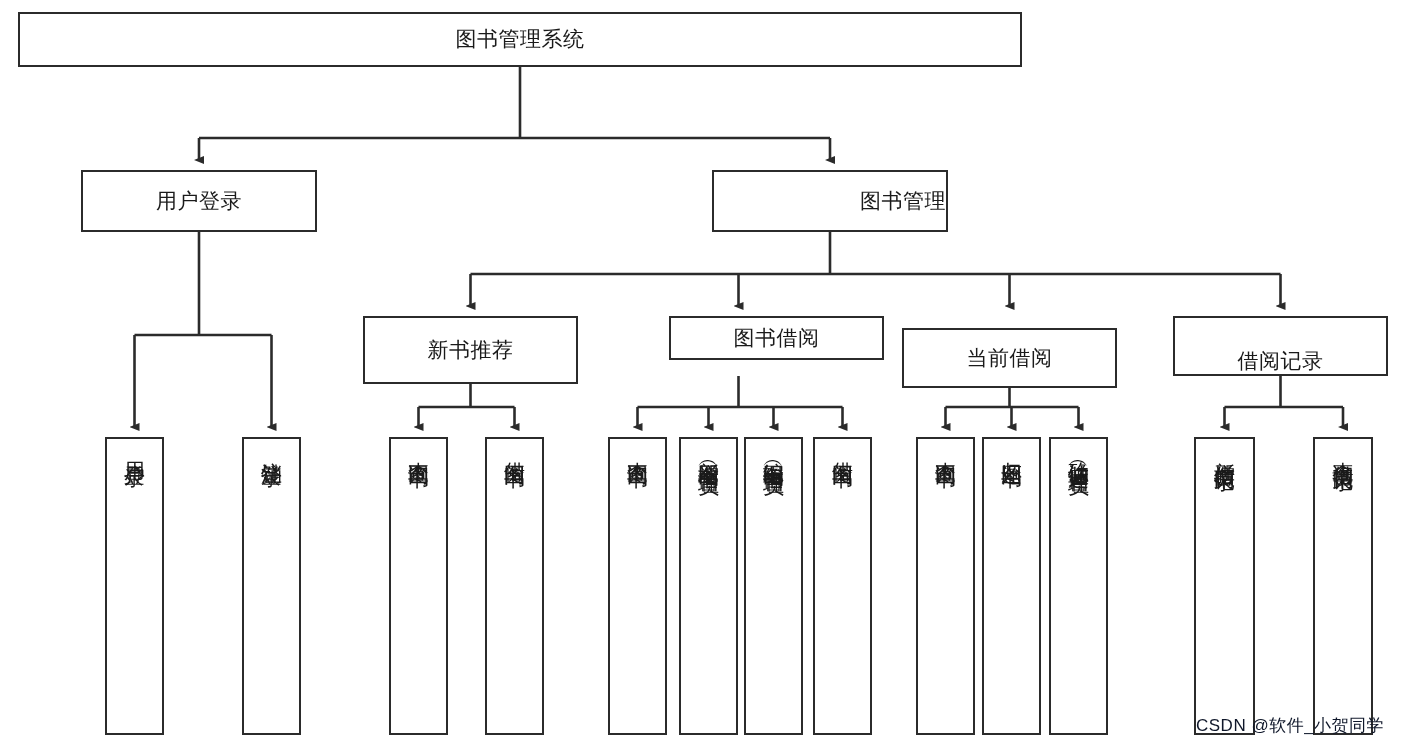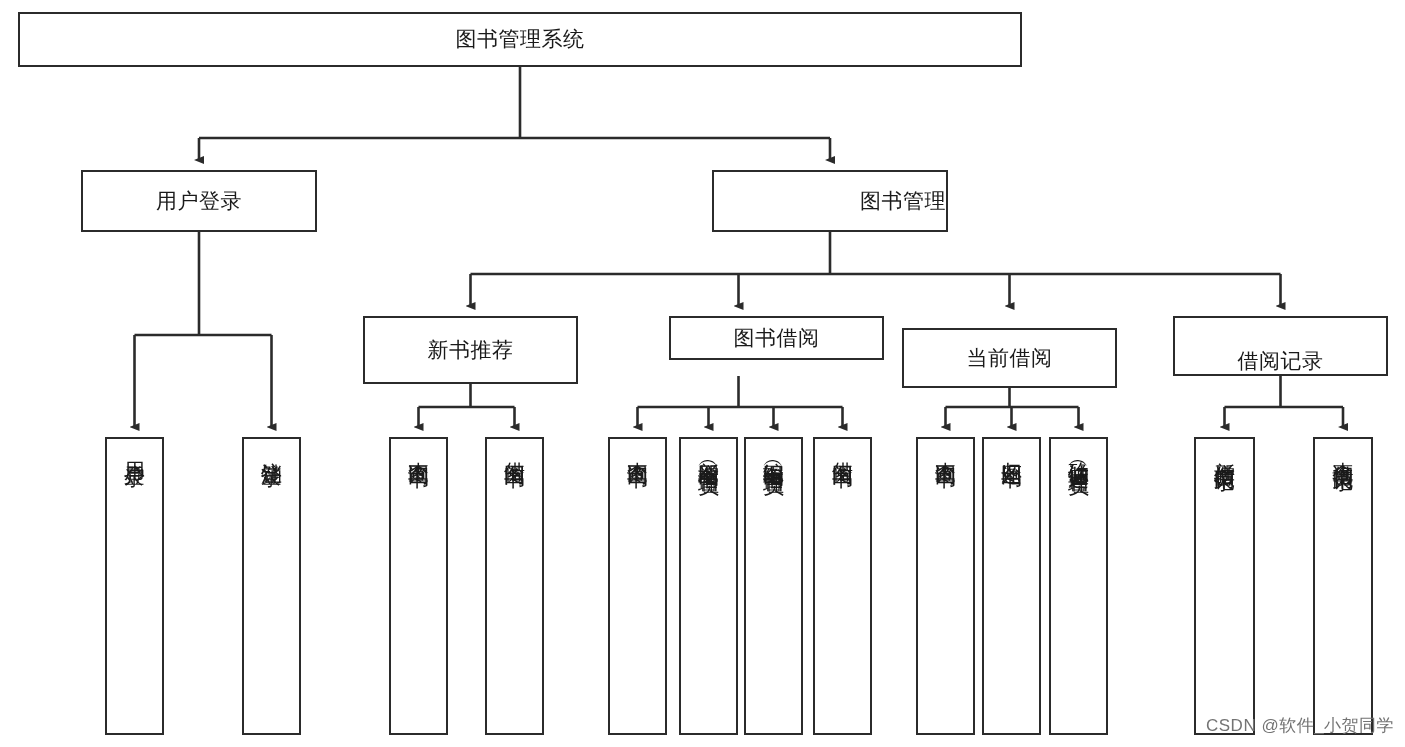--- a/index.html
+++ b/index.html
@@ -54,25 +54,24 @@
   .node.vertical .node-label {
     writing-mode: vertical-rl;
     text-orientation: upright;
     font-size: 21px;
     letter-spacing: 2px;
     line-height: 1.05;
   }
   .watermark {
     position: absolute;
     font-size: 17px;
-    color: #737373;
+    color: #0f172a;
     letter-spacing: 0.5px;
     white-space: nowrap;
     user-select: none;
-    margin-left: 10px;
   }
 </style>
 </head>
 <body>
 
 <div id="canvas">
 
   <svg class="edges" viewBox="0 0 1405 747" xmlns="http://www.w3.org/2000/svg">
     <defs>
       <marker id="arrow" markerWidth="10" markerHeight="10" refX="5" refY="5" orient="auto" markerUnits="userSpaceOnUse">

